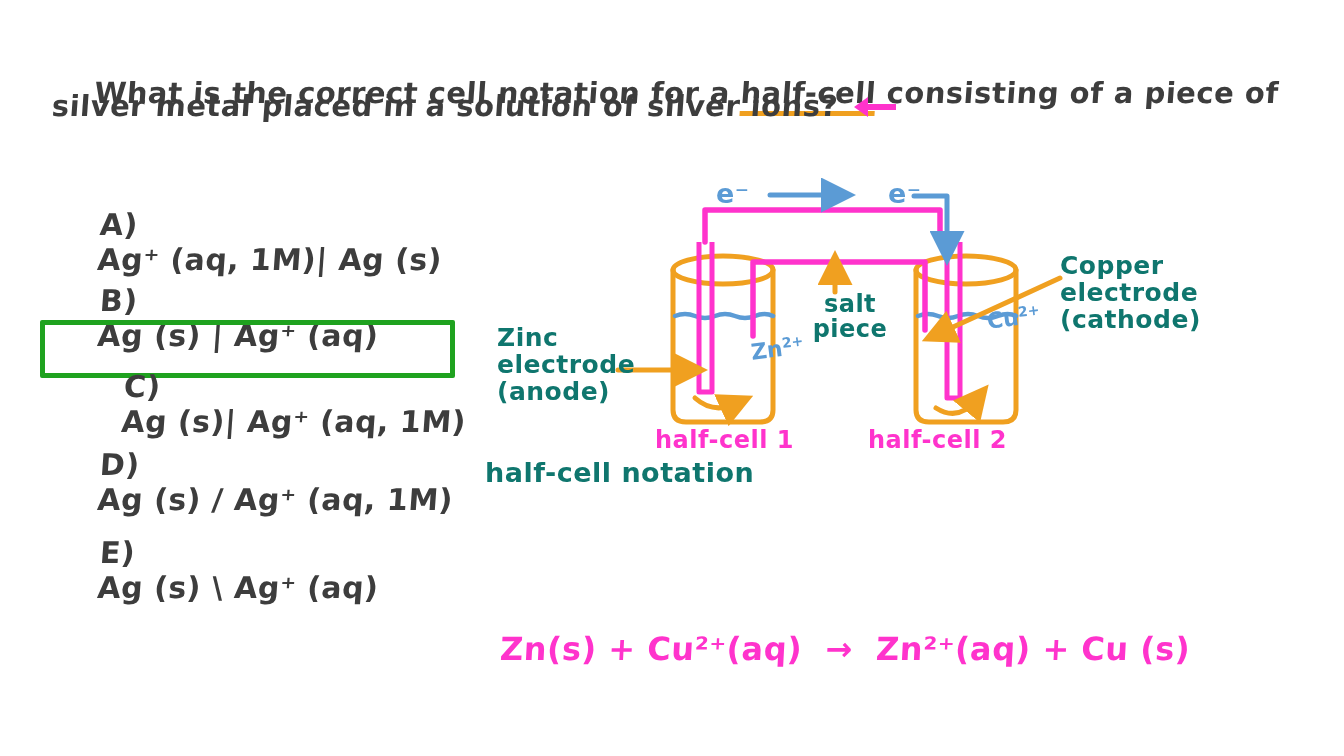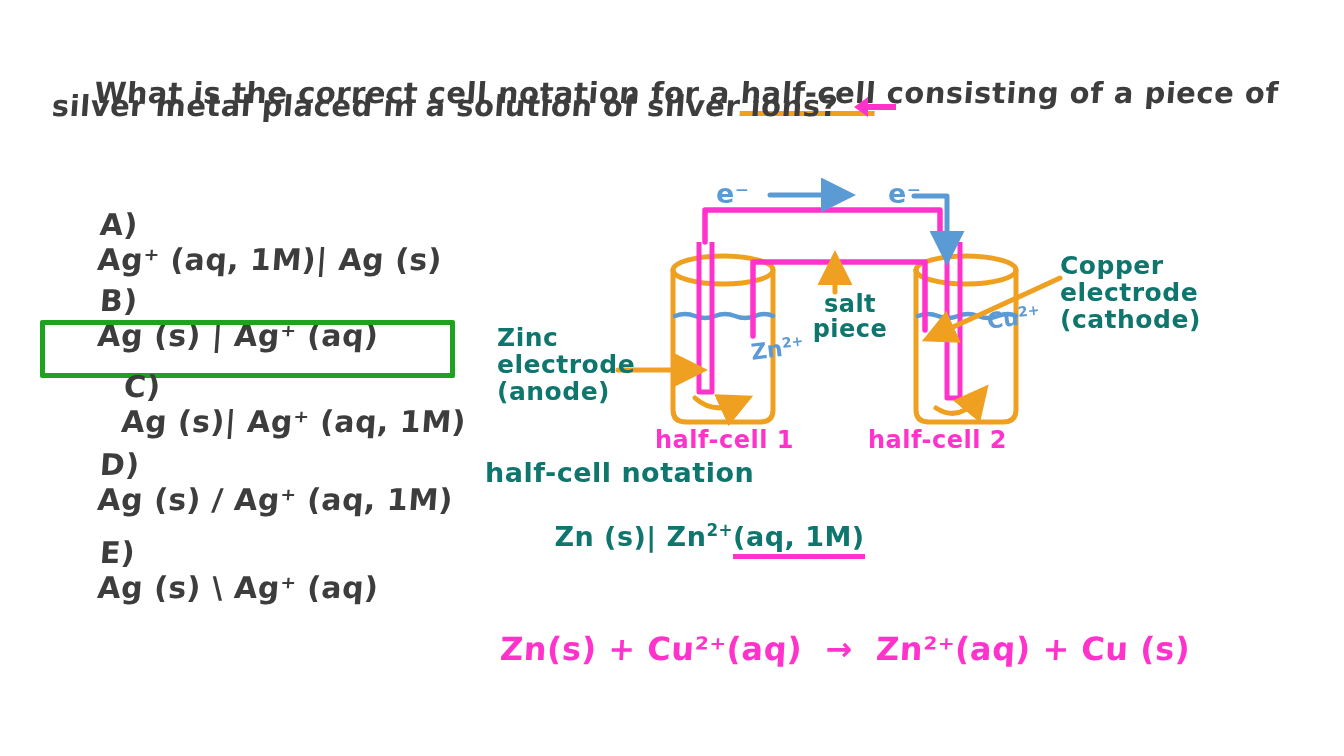--- a/index.html
+++ b/index.html
@@ -220,20 +220,17 @@
 
   <div class="abs hand ink-orange diagram-label" style="left:1060px; top:252px;">Copper
 electrode
 (cathode)</div>
 
   <div class="abs hand ink-magenta cell-caption" style="left:655px; top:426px;text-align:right;">half-cell 1</div>
   <div class="abs hand ink-magenta cell-caption" style="left:868px; top:426px;">half-cell 2</div>
 
   <div class="abs" style="left:470px; top:458px;margin-left:15px;">
     <div class="hand ink-orange notation">half-cell notation</div>
-    <div class="hand ink-orange notation" style="margin-top:4px; margin-left:10px;">
-      <span>Zn (s)| Zn</span><sup>2+</sup><span class="u-magenta">(aq, 1M)</span>
-    </div>
   </div>
 
   <div class="abs hand ink-magenta" id="overall-equation" style="left:500px; top:630px;">Zn(s) + Cu²⁺(aq)  →  Zn²⁺(aq) + Cu (s)</div>
 
 </div>
 
 </body></html>

